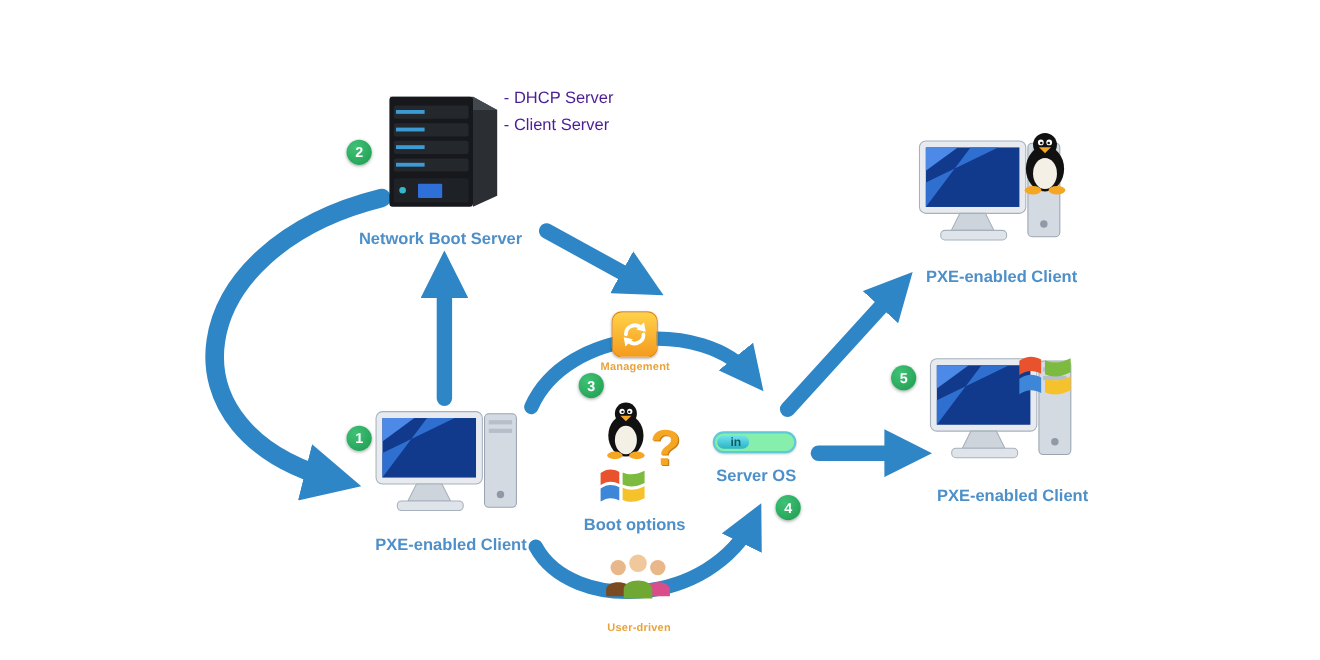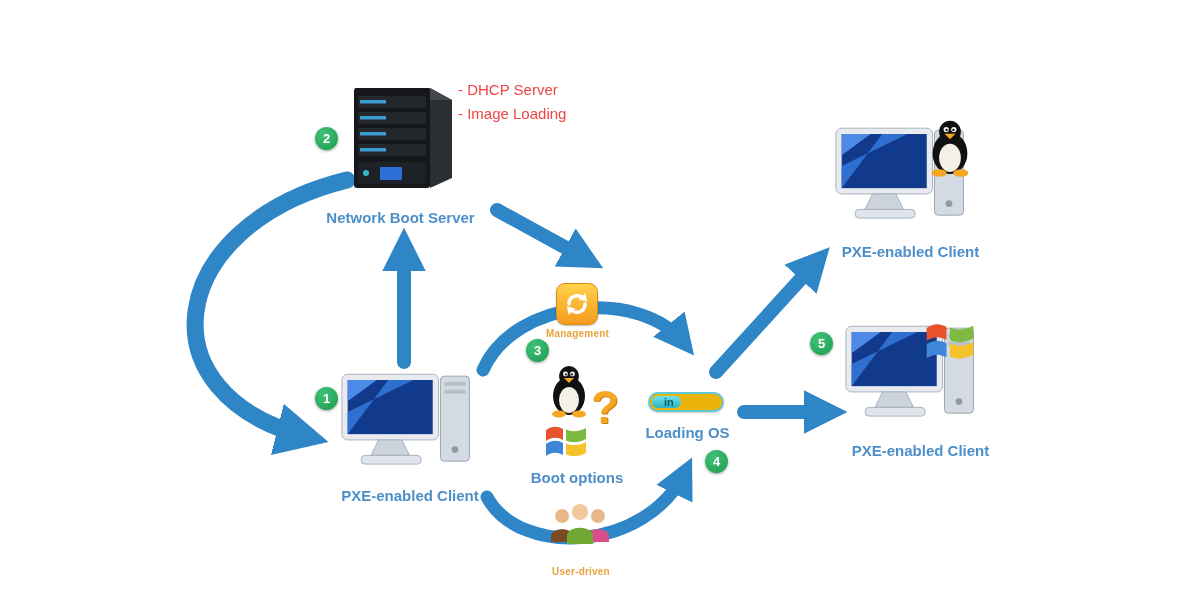--- a/index.html
+++ b/index.html
@@ -8,32 +8,32 @@
   .abs { position:absolute; }
   .label { color:#4D8FC9; font-size:15px; text-align:center;font-weight:bold; }
   .small-orange { color:#E8A33D; font-size:10px; font-weight:bold; text-align:center; letter-spacing:0.2px; }
   .badge {
     position:absolute; width:23px; height:23px; border-radius:50%;
     background:radial-gradient(circle at 35% 30%, #3FC276, #1E9B4F);
     color:#ffffff; font-size:13px; font-weight:bold;
     display:flex; align-items:center; justify-content:center;
     box-shadow:0 1px 3px rgba(0,0,0,0.35);
   }
-  .features { list-style:none; color:#ef4444; font-size:15px; line-height:23.5px; white-space:nowrap; }
+  .features { list-style:none; color:#4c1d95; font-size:15px; line-height:23.5px; white-space:nowrap; }
   .qmark { color:#F5A623; font-size:46px; font-weight:bold; text-shadow:1px 1px 0 #c97f10; line-height:1; }
   .auto-box {
     width:42px; height:42px; border-radius:9px;
     background:linear-gradient(180deg,#FFD24A,#F59B1E);
     border:1px solid #DB8A14;
     display:flex; align-items:center; justify-content:center;
     box-shadow:0 1px 2px rgba(0,0,0,0.25);
   }
   .progress {
     width:76px; height:20px; border-radius:10px;
-    background:#eab308; border:2px solid #5FC9D8;
+    background:#86efac; border:2px solid #5FC9D8;
     position:relative; overflow:hidden;
     box-shadow:0 1px 2px rgba(0,0,0,0.2);
   }
   .progress-fill {
     position:absolute; left:2px; top:2px; bottom:2px; width:40%;
     background:linear-gradient(180deg,#6FE3EE,#2BB3C4);
     border-radius:8px;
   }
   .progress-text {
     position:absolute; left:14px; top:2px; font-size:11px; color:#0E5B66; font-weight:bold;
@@ -79,21 +79,21 @@
       </g>
       <rect x="18" y="80" width="68" height="22" rx="2" fill="#1d2averted" fill-opacity="0"></rect>
       <rect x="18" y="80" width="68" height="22" rx="2" fill="#1e2126"></rect>
       <rect x="40" y="85" width="22" height="13" rx="1" fill="#2E6FD8"></rect>
       <circle cx="26" cy="91" r="3" fill="#37b6c9"></circle>
     </svg>
   </span>
 
   <ul class="features abs" style="left:458px; top:78px;">
     <li>- DHCP Server</li>
-    <li>- Image Loading</li>
+    <li>- Client Server</li>
   </ul>
 
   <div class="label abs" style="left:318px; top:209px; width:165px;">Network Boot Server</div>
 
   <div class="badge" style="left:315px; top:387px;">1</div>
 
   <span class="abs" style="left:338px; top:368px;">
     <svg width="145" height="112" viewBox="0 0 150 115">
       <rect x="106" y="8" width="30" height="88" rx="4" fill="#d4dae2" stroke="#9aa5b1"></rect>
       <rect x="110" y="14" width="22" height="4" fill="#b6bfc9"></rect>
@@ -147,21 +147,21 @@
       <path d="M24,23.5 C30,26 36,26 44,22 L44,33 C36,37 30,37 24,34.5 Z" fill="#F5C22B"></path>
     </svg>
   </span>
 
   <div class="label abs" style="left:518px; top:458px; width:118px;margin-top:11px;">Boot options</div>
 
   <div class="progress abs" style="left:648px; top:392px;">
     <div class="progress-fill"></div>
     <div class="progress-text">in</div>
   </div>
-  <div class="label abs" style="left:640px; top:424px; width:95px;">Loading OS</div>
+  <div class="label abs" style="left:640px; top:424px; width:95px;">Server OS</div>
   <div class="badge" style="left:705px; top:450px;">4</div>
 
   <span class="abs" style="left:548px; top:502px;">
     <svg width="64" height="44" viewBox="0 0 64 44">
       <circle cx="14" cy="14" r="7" fill="#E8B88A"></circle>
       <path d="M3,34 C3,25 25,25 25,34 L25,40 L3,40 Z" fill="#7A4B21"></path>
       <circle cx="50" cy="14" r="7" fill="#E8B88A"></circle>
       <path d="M39,34 C39,25 61,25 61,34 L61,40 L39,40 Z" fill="#D84D8A"></path>
       <circle cx="32" cy="10" r="8" fill="#F0C89B"></circle>
       <path d="M19,34 C19,23 45,23 45,34 L45,42 L19,42 Z" fill="#6FA832"></path>

